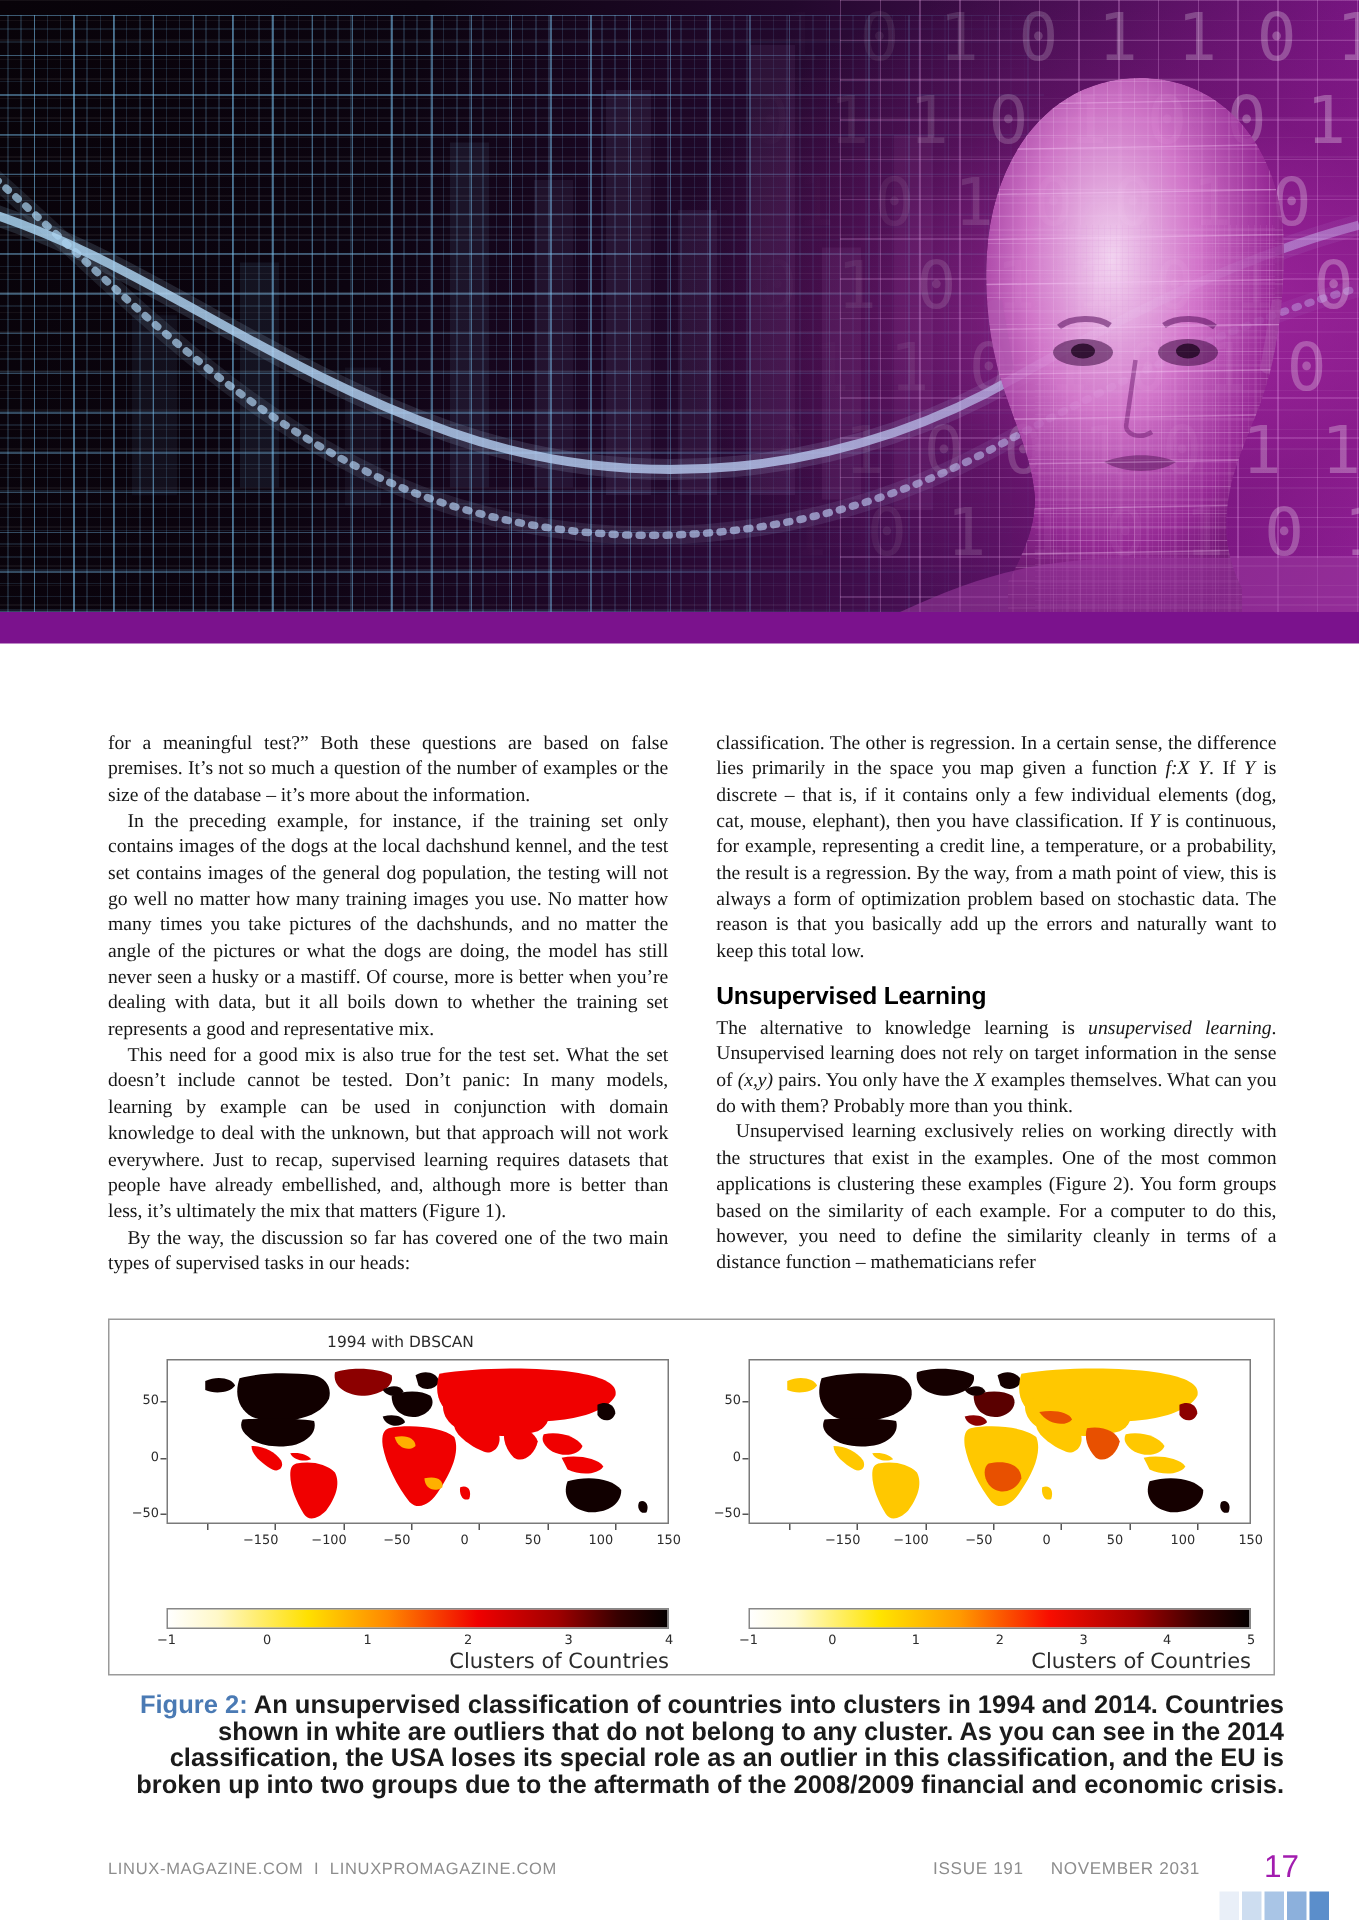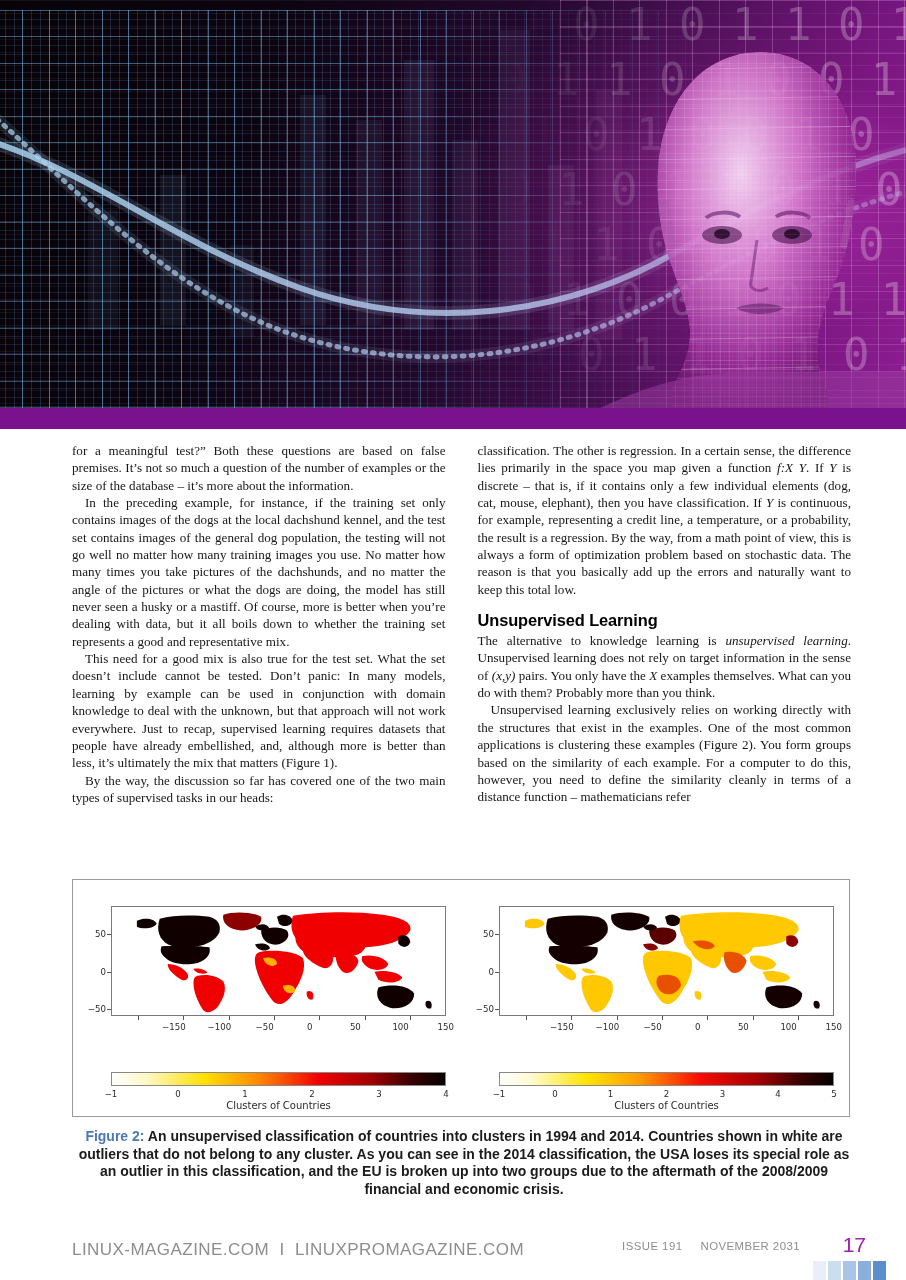--- a/index.html
+++ b/index.html
@@ -52,21 +52,21 @@
   .purple-band{
     position:absolute;left:0;top:408px;width:906px;height:21px;
     background:#7b128d;
   }
 
   
   .cols{
     position:absolute;left:72px;top:442px;width:779px;
     display:flex;gap:32px;
   }
-  .col{width:374px;}
+  .col{width:374px;margin-top:44px;}
   .col p{
     margin:0;
     font-size:13.1px;
     line-height:17.35px;
     color:#161616;
     text-align:justify;
     -webkit-hyphens:auto;hyphens:auto;
   }
   .col p.indent{text-indent:13px;}
   .col h2{
@@ -132,43 +132,43 @@
   }
   .cbar-right{
     background:linear-gradient(to right,#ffffff 0%,#fffbd4 9%,#ffe400 26%,#ff9a00 42%,#f80d00 60%,#a60000 77%,#3a0000 90%,#050000 100%);
   }
   .cbar-tick{
     position:absolute;top:100%;margin-top:3px;
     font-size:8.6px;color:#2b2b2b;transform:translateX(-50%);
   }
   .cbar-label{
     position:absolute;left:0;width:100%;top:100%;margin-top:14px;
-    text-align:center;font-size:10px;color:#2b2b2b;
+    text-align:right;font-size:14px;color:#2b2b2b;
   }
 
   
   .caption{
     position:absolute;left:72px;top:1128px;width:784px;
     font-family:"Liberation Sans", sans-serif;
-    font-size:14px;
+    font-size:17px;
     line-height:17.6px;
     font-weight:bold;
     color:#1b1b1b;
-    text-align:center;
+    text-align:right;
   }
   .caption .figlabel{color:#4a7ab4;}
 
   
   .footer{
     position:absolute;left:0;top:1235px;width:906px;height:45px;
     font-family:"Liberation Sans", sans-serif;
   }
   .footer-left{
     position:absolute;left:72px;top:5px;
-    font-size:17px;color:#8d8d8d;letter-spacing:0.45px;
+    font-size:11px;color:#8d8d8d;letter-spacing:0.45px;
   }
   .footer-right{
     position:absolute;right:106px;top:5px;
     font-size:11.4px;color:#8d8d8d;letter-spacing:0.45px;
     white-space:nowrap;
   }
   .footer-right .sep{display:inline-block;width:18px;}
   .pagenum{
     position:absolute;right:40px;top:-2px;
     font-size:21px;color:#a21caf;font-weight:normal;
@@ -309,20 +309,21 @@
     <p><span>The alternative to knowledge learning is </span><em>unsupervised learning</em><span>. Unsupervised learning does not rely on target information in the sense of </span><em>(x,y)</em><span> pairs. You only have the </span><em>X</em><span> examples themselves. What can you do with them? Probably more than you think.</span></p>
 
     <p class="indent">Unsupervised learning exclusively relies on working directly with the structures that exist in the examples. One of the most common applications is clustering these examples (Figure 2). You form groups based on the similarity of each example. For a computer to do this, however, you need to define the similarity cleanly in terms of a distance function – mathematicians refer</p>
   </div>
 </div>
 
 <div class="figure-box">
   <div class="panels">
 
     <div class="panel">
+      <div class="panel-title">1994 with DBSCAN</div>
 
       <div class="map-wrap">
         <div class="map-axes">
           <svg viewBox="0 0 335 110" preserveAspectRatio="none" style="width:100%;height:100%;display:block">
 
             <path d="M112 8 C122 4 142 5 150 10 C152 17 143 23 132 24 C120 24 110 18 112 8 Z" fill="#8c0000"></path>
 
             <path d="M25 14 C33 10 43 12 45 17 C42 22 31 23 25 20 Z" fill="#110000"></path>
 
             <path d="M48 12 C62 8 82 8 98 10 C106 12 110 18 108 26 C104 34 96 38 86 40

